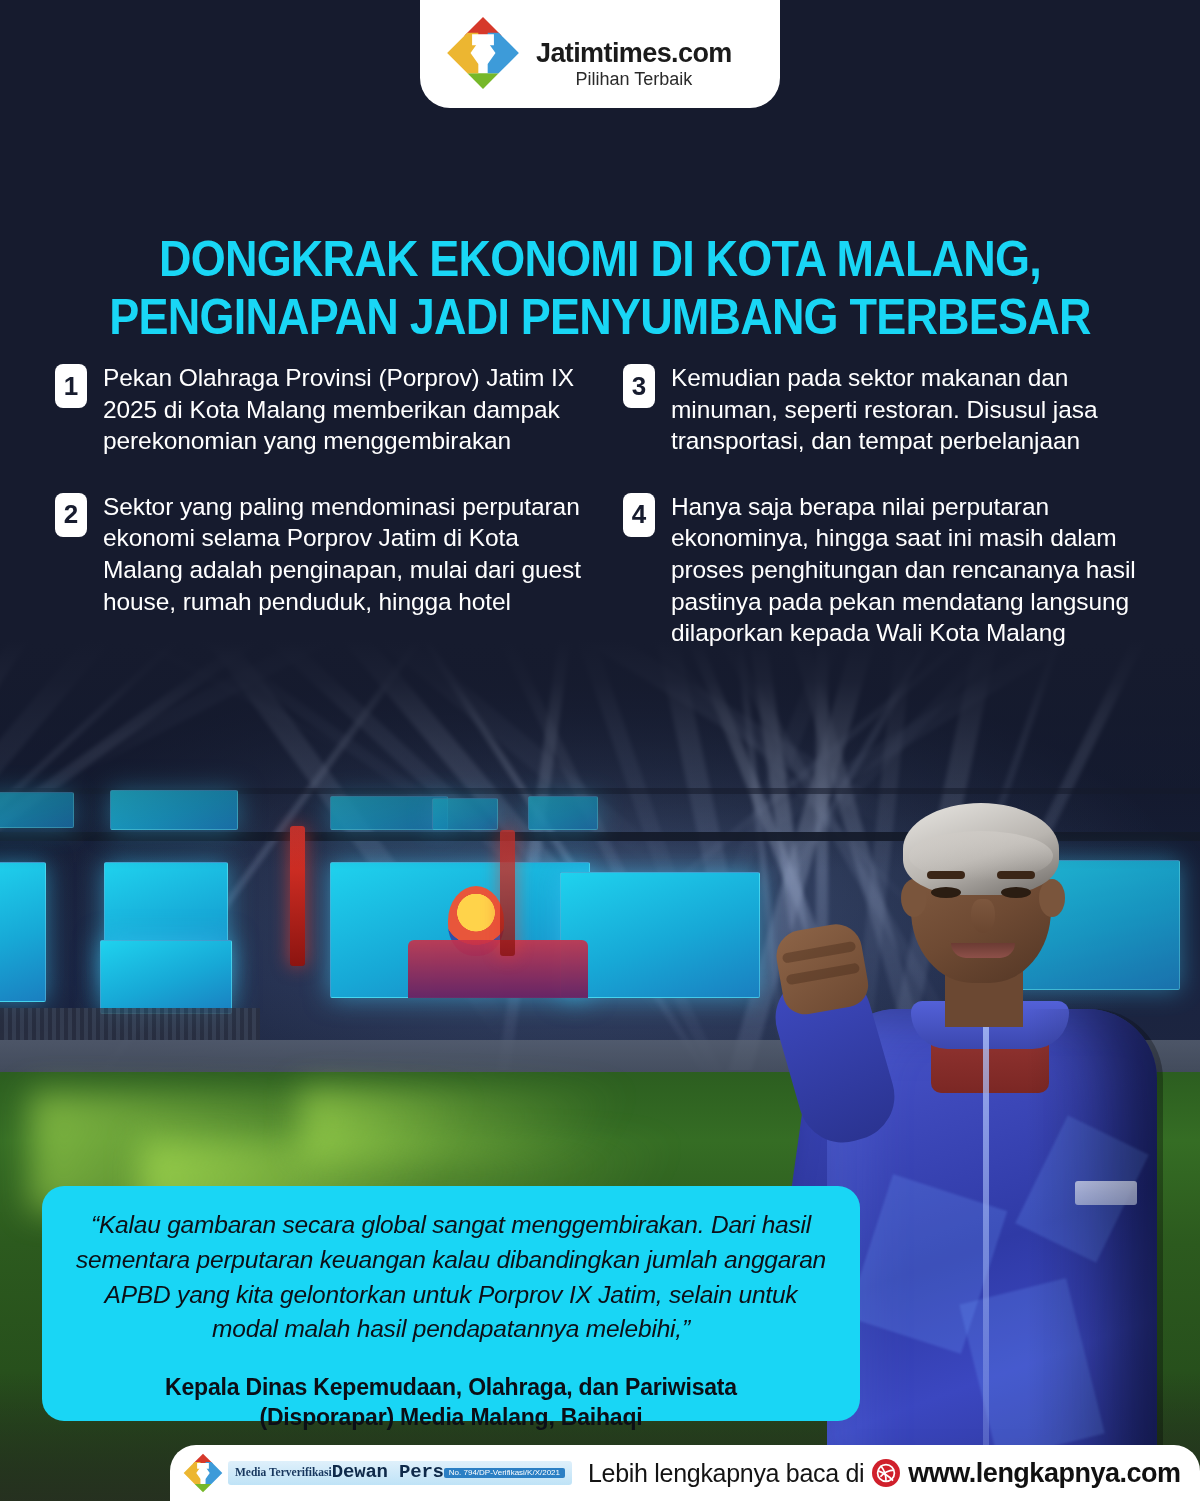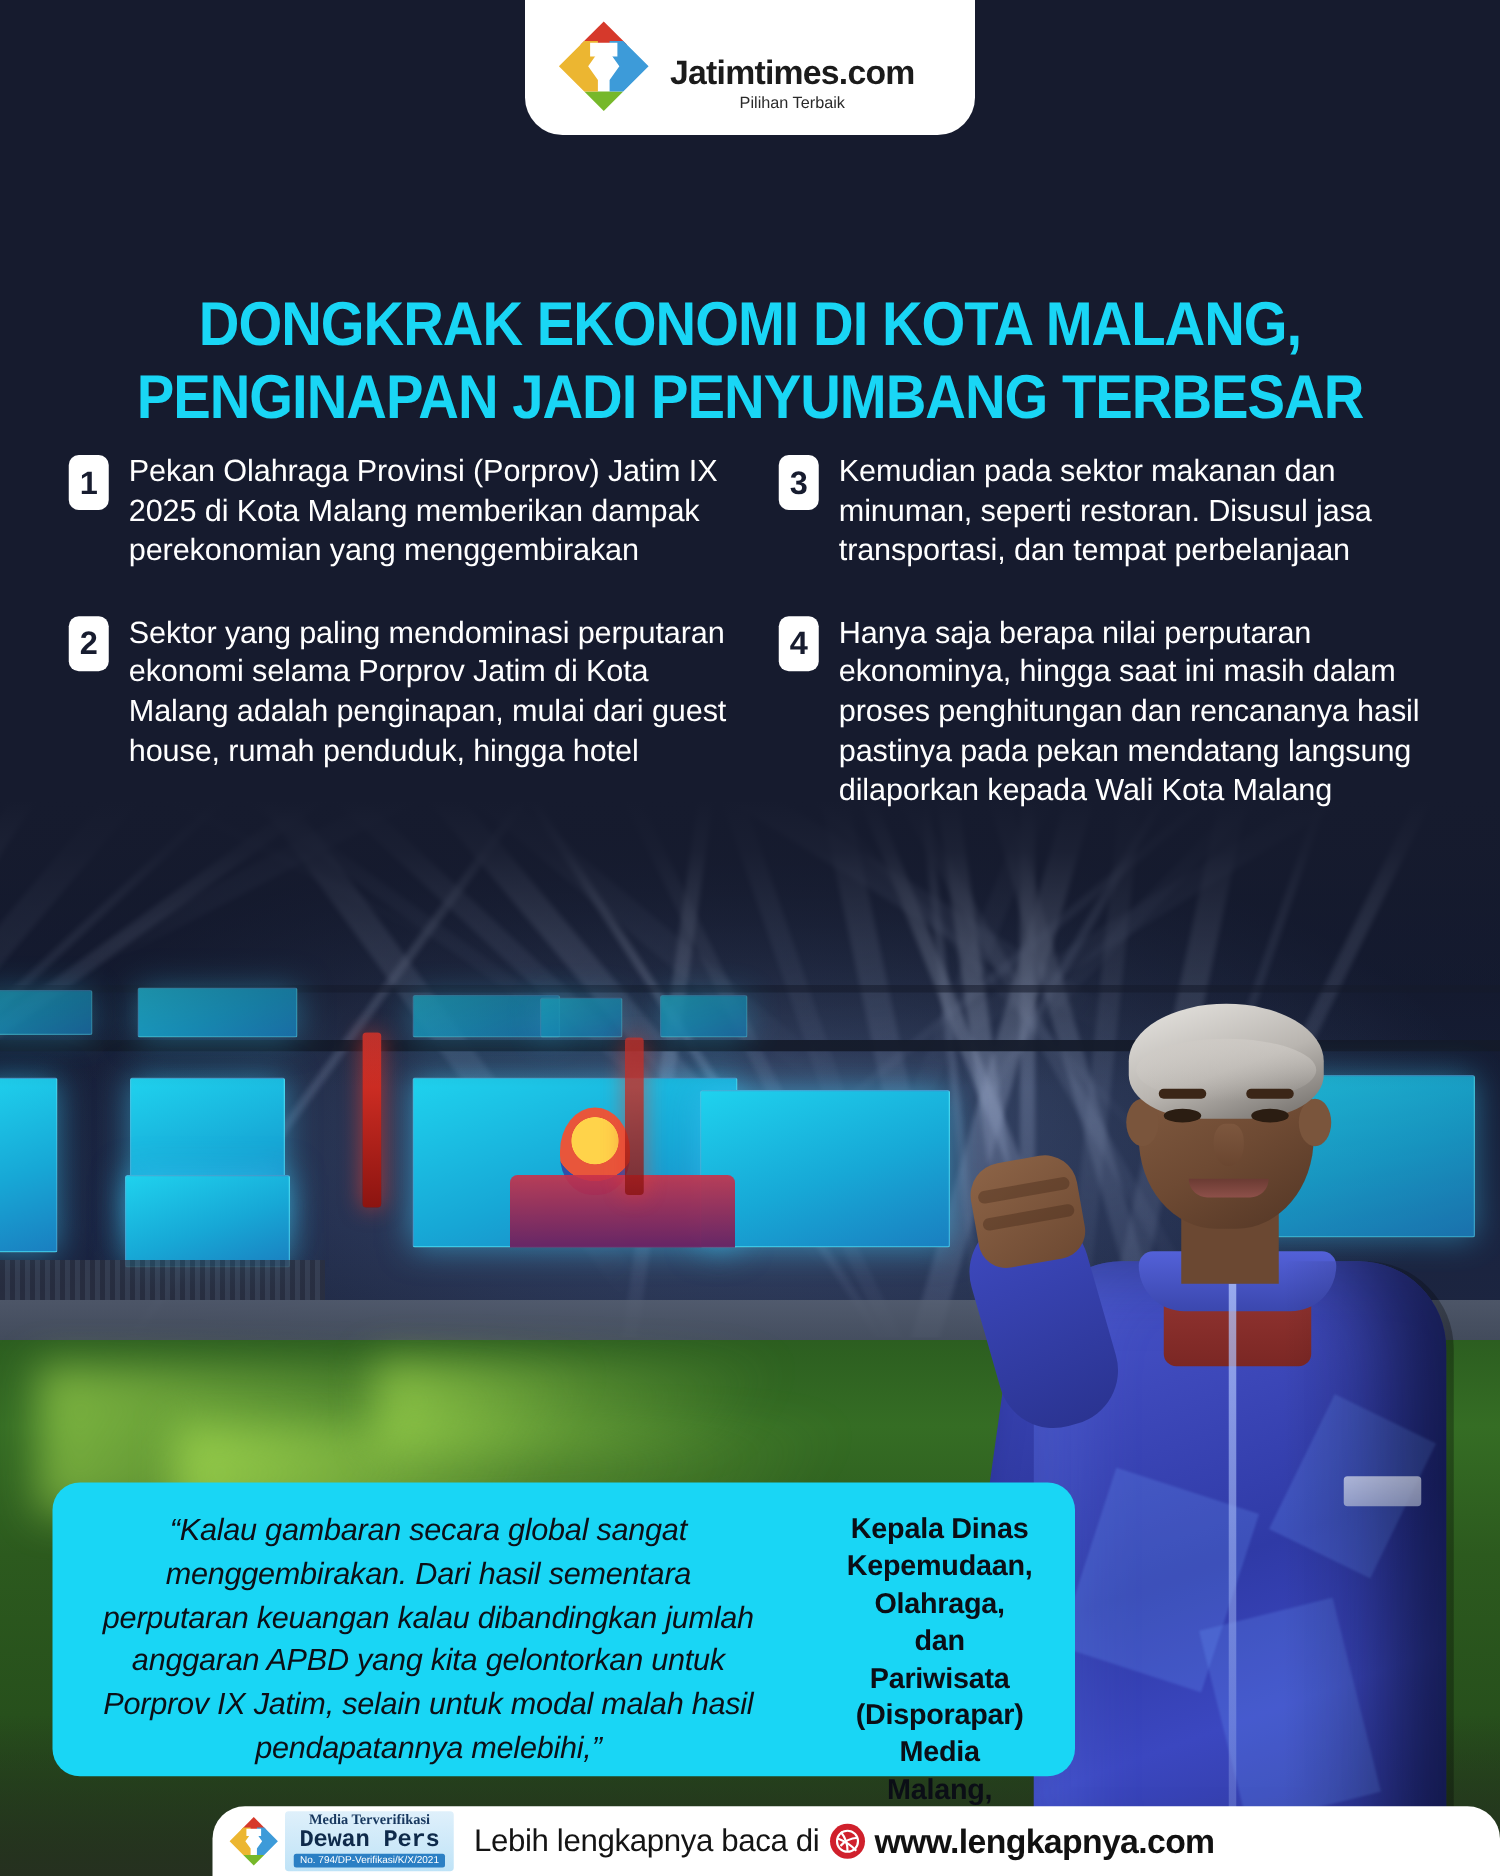--- a/index.html
+++ b/index.html
@@ -94,21 +94,21 @@
 
   
   .logo-pill{
     position:absolute;left:420px;top:-24px;width:360px;height:132px;background:#fff;
     border-radius:0 0 30px 30px;display:flex;align-items:flex-end;gap:14px;padding:0 20px 16px 24px;
   }
   .logo-mark{position:relative;width:78px;height:78px;flex:0 0 78px;}
   .logo-mark svg{display:block;width:78px;height:78px;}
   .logo-words{display:flex;flex-direction:column;line-height:1;padding-bottom:4px;}
   .logo-title{font-size:27px;font-weight:700;color:#1b1b1b;letter-spacing:-.6px;}
-  .logo-sub{font-size:13px;color:#2a2a2a;text-align:center;margin-top:3px;}
+  .logo-sub{font-size:18px;color:#2a2a2a;text-align:center;margin-top:3px;}
   .credits{
     position:absolute;right:42px;top:20px;display:flex;align-items:center;gap:16px;
     color:#e8ebf2;font-size:20px;letter-spacing:.1px;
   }
   .credit-div{width:1px;height:24px;background:#8b90a0;}
 
   
   .title-bar{
     position:absolute;left:150px;top:138px;width:880px;height:84px;background:#19D6F5;
     display:flex;align-items:center;justify-content:center;
@@ -132,41 +132,41 @@
     font-size:26px;font-weight:800;color:#171c2f;margin-top:2px;
   }
   .ptext{
     color:#ffffff;font-size:24.5px;line-height:1.29;letter-spacing:-.1px;font-weight:400;
   }
   .ptext b{font-weight:400;}
 
   
   .quote{
     position:absolute;left:42px;top:1186px;width:818px;height:235px;background:#19D6F5;
-    border-radius:22px;padding:22px 34px 20px;display:flex;flex-direction:row;
+    border-radius:22px;padding:22px 34px 20px;display:flex;flex-direction:column;
   }
   .quote-text{
     color:#0c0f17;font-size:24.5px;line-height:1.42;font-style:italic;text-align:center;
     letter-spacing:-.2px;
   }
   .quote-rule{height:2px;background:rgba(0,0,0,.45);margin:12px 34px 14px;}
   .quote-attr{
     color:#0b0e16;font-size:23px;font-weight:800;text-align:center;line-height:1.3;letter-spacing:-.2px;
   }
 
   
   .footer{
     position:absolute;left:170px;top:1445px;width:1030px;height:56px;background:#fff;
     border-radius:26px 26px 0 0;display:flex;align-items:center;padding-left:12px;gap:10px;
   }
   .dp-badge{display:flex;align-items:center;gap:4px;flex:0 0 auto;}
   .dp-logo svg{display:block;width:42px;height:48px;}
   .dp-text{
     background:linear-gradient(#dff0fb,#bfe3f7);border-radius:3px;padding:2px 7px 3px;
-    display:flex;flex-direction:column;align-items:center;line-height:1.02;
+    display:flex;flex-direction:row;align-items:center;line-height:1.02;
   }
   .dp-1{font-size:11.5px;font-weight:700;color:#17375e;font-family:"Liberation Serif",serif;}
   .dp-2{font-size:19px;font-weight:700;color:#0f2a4a;font-family:Liberation Mono, monospace;letter-spacing:-.2px;}
   .dp-3{font-size:8px;color:#fff;background:#2b7fc4;border-radius:2px;padding:1px 5px;margin-top:1px;}
   .foot-txt{font-size:25px;color:#141414;letter-spacing:-.3px;display:flex;align-items:center;gap:8px;margin-left:6px;}
   .glob{width:28px;height:28px;border-radius:50%;background:#d0202c;position:relative;flex:0 0 28px;}
   .glob svg{position:absolute;left:0;top:0;}
   .foot-url{font-weight:800;font-size:27px;color:#111;letter-spacing:-.5px;}
 </style>
 </head>

